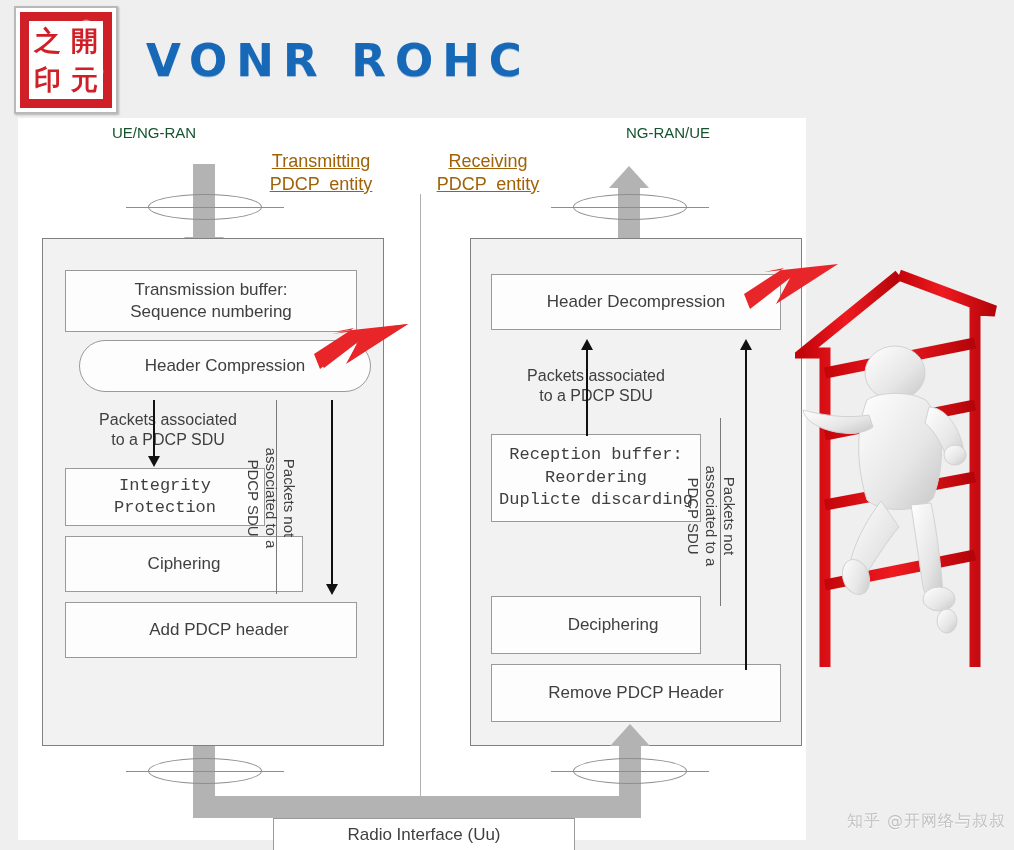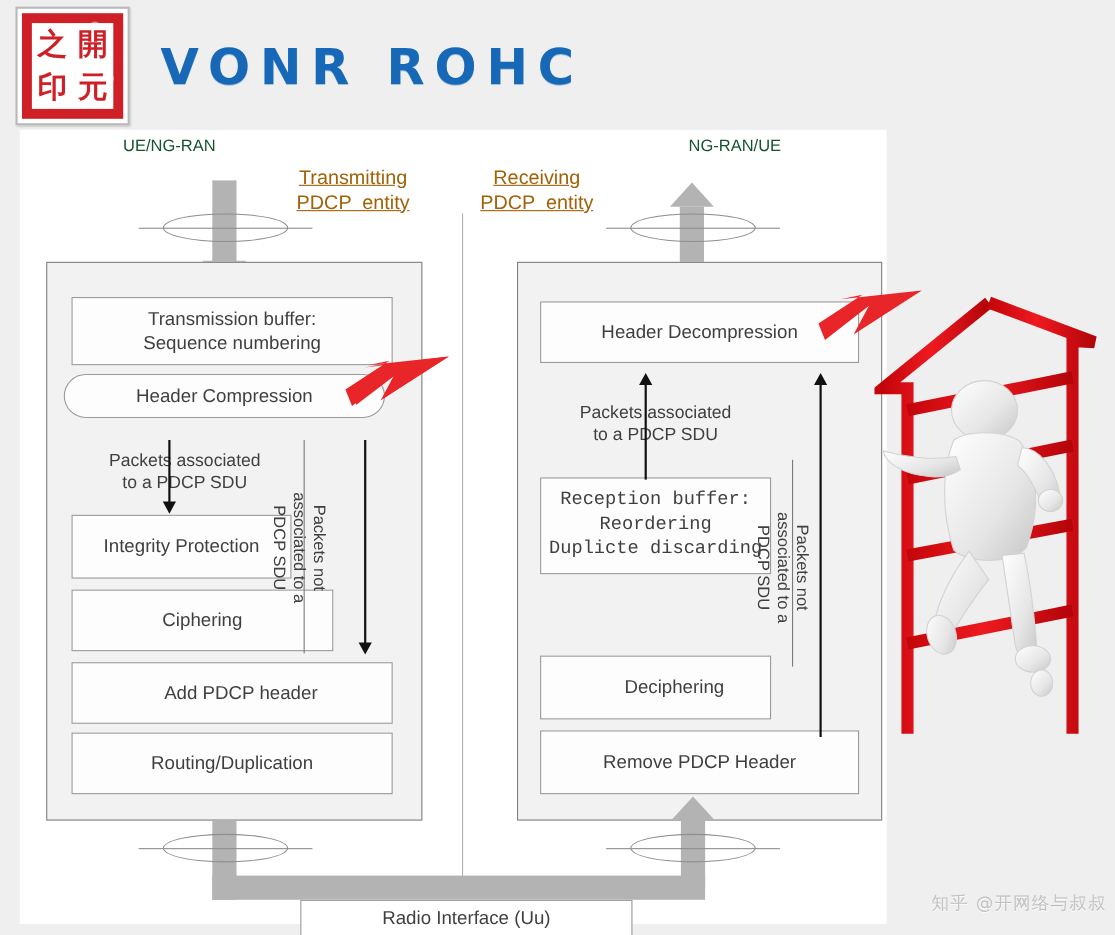--- a/index.html
+++ b/index.html
@@ -208,29 +208,28 @@
     <div class="lens" style="left:533px;top:76px;width:158px;height:26px;">
       <div class="line"></div>
         <div class="ell"></div>
     </div>
 
     <div class="entity" style="left:24px;top:120px;width:342px;height:508px;">
     </div>
 
     <div class="pbox" style="left:47px;top:152px;width:292px;height:62px;">Transmission buffer:
 Sequence numbering</div>
-    <div class="pbox" style="left:40px;top:222px;width:292px;height:40px;border-radius:28px;">Header Compression</div>
+    <div class="pbox" style="left:61px;top:222px;width:292px;height:52px;border-radius:28px;">Header Compression</div>
 
     <div class="label" style="left:50px;top:292px;width:200px;font-size:16px;color:#3f3f3f;">Packets associated
 to a PDCP SDU</div>
 
-    <div class="pbox" style="left:47px;top:350px;width:200px;height:58px;">Integrity Protection</div>
+    <div class="pbox" style="left:47px;top:350px;width:200px;height:58px;font-family:Liberation Mono, monospace;">Integrity Protection</div>
     <div class="pbox" style="left:47px;top:418px;width:238px;height:56px;">Ciphering</div>
     <div class="pbox" style="left:47px;top:484px;width:292px;height:56px;padding-left:16px;">Add PDCP header</div>
-    <div class="pbox" style="left:47px;top:548px;width:292px;height:56px;">Routing/Duplication</div>
 
     <div class="farrow" style="left:135px;top:282px;height:58px;"></div>
     <div class="fhead down" style="left:130px;top:338px;"></div>
 
     <div class="thinline" style="left:258px;top:282px;height:194px;"></div>
 
     <div class="farrow" style="left:313px;top:282px;height:186px;"></div>
     <div class="fhead down" style="left:308px;top:466px;"></div>
 
     <div class="vtext" style="left:280px;top:300px;width:160px;">Packets not

